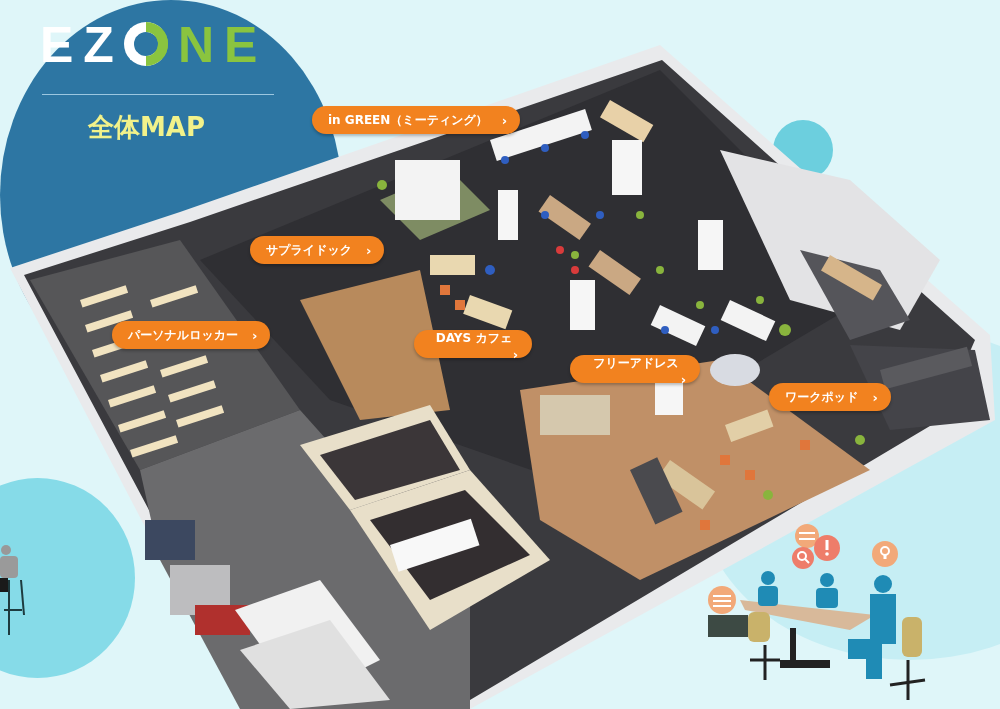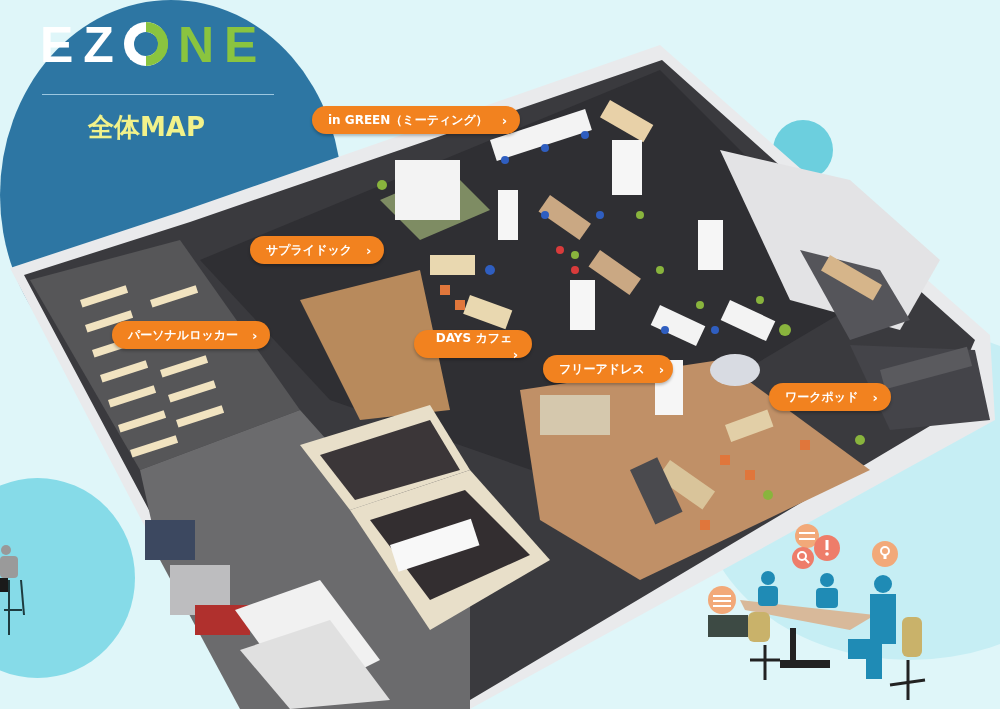--- a/index.html
+++ b/index.html
@@ -147,21 +147,21 @@
   <span class="chev">›</span>
 </div>
 <div class="label" style="left:112px;top:321px;width:128px;">
   <span>パーソナルロッカー</span>
   <span class="chev">›</span>
 </div>
 <div class="label" style="left:414px;top:330px;width:88px;flex-direction:column;">
   <span>DAYS カフェ</span>
   <span class="chev">›</span>
 </div>
-<div class="label" style="left:543px;top:355px;width:100px;">
+<div class="label" style="left:570px;top:355px;width:100px;flex-direction:column;">
   <span>フリーアドレス</span>
   <span class="chev">›</span>
 </div>
 <div class="label" style="left:758px;top:383px;width:92px;margin-left:11px;">
   <span>ワークポッド</span>
   <span class="chev">›</span>
 </div>
 
 <svg style="position:absolute;left:690px;top:520px;" width="310" height="189" viewBox="0 0 310 189">
 

